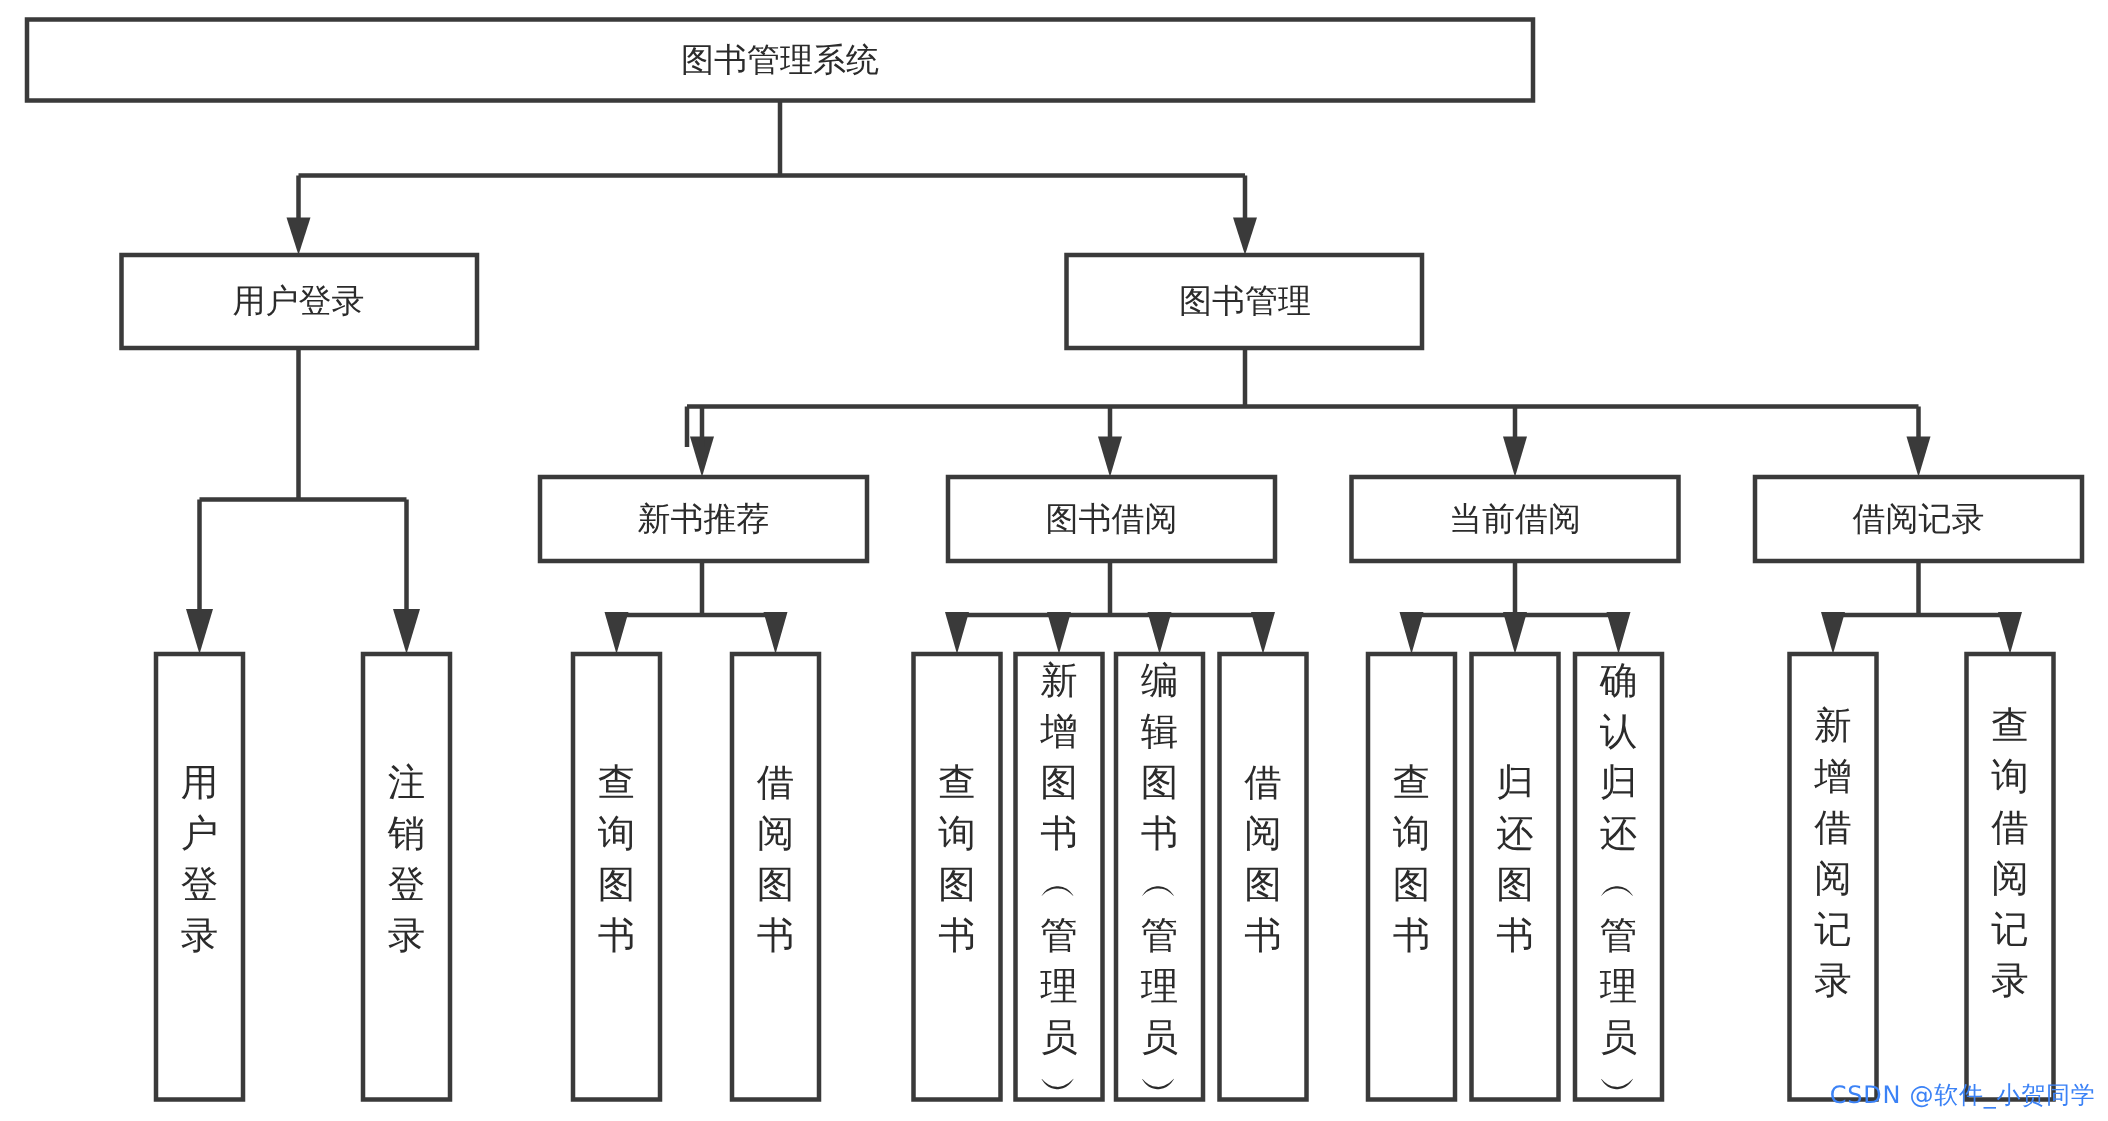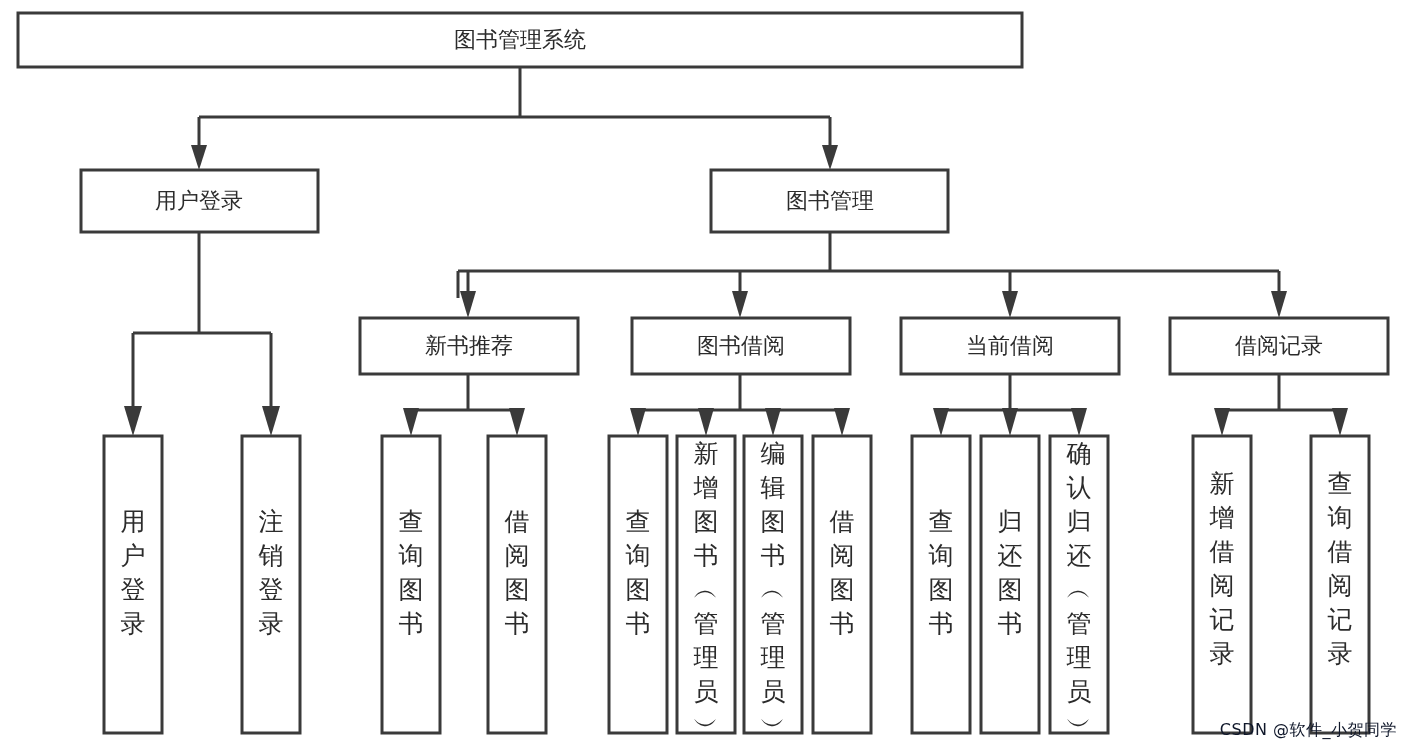--- a/index.html
+++ b/index.html
@@ -49,21 +49,21 @@
     fill: none;
   }
   .arrow-head {
     fill: #3a3a3a;
     stroke: none;
   }
   .watermark {
     position: absolute;
     right: 8px;
     bottom: 6px;
-    color: #0f172a;
+    color: #3b82f6;
     font-size: 16px;
     font-family: "DejaVu Sans", "Liberation Sans", sans-serif;
     letter-spacing: 0.5px;
     white-space: nowrap;
     user-select: none;
   }
 </style>
 </head>
 <body>
 

